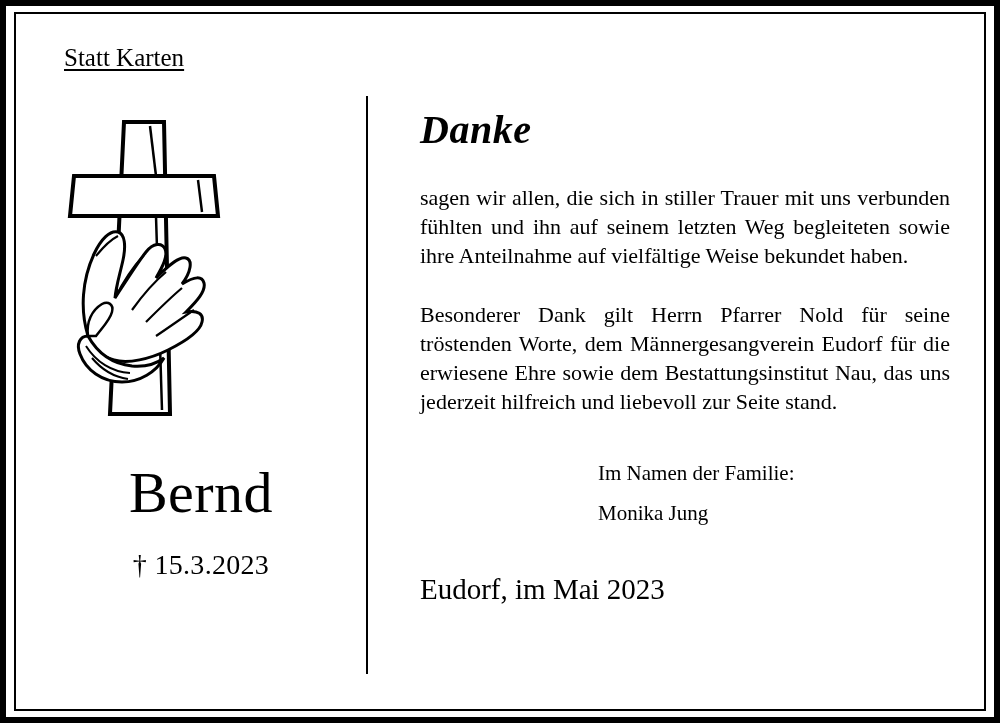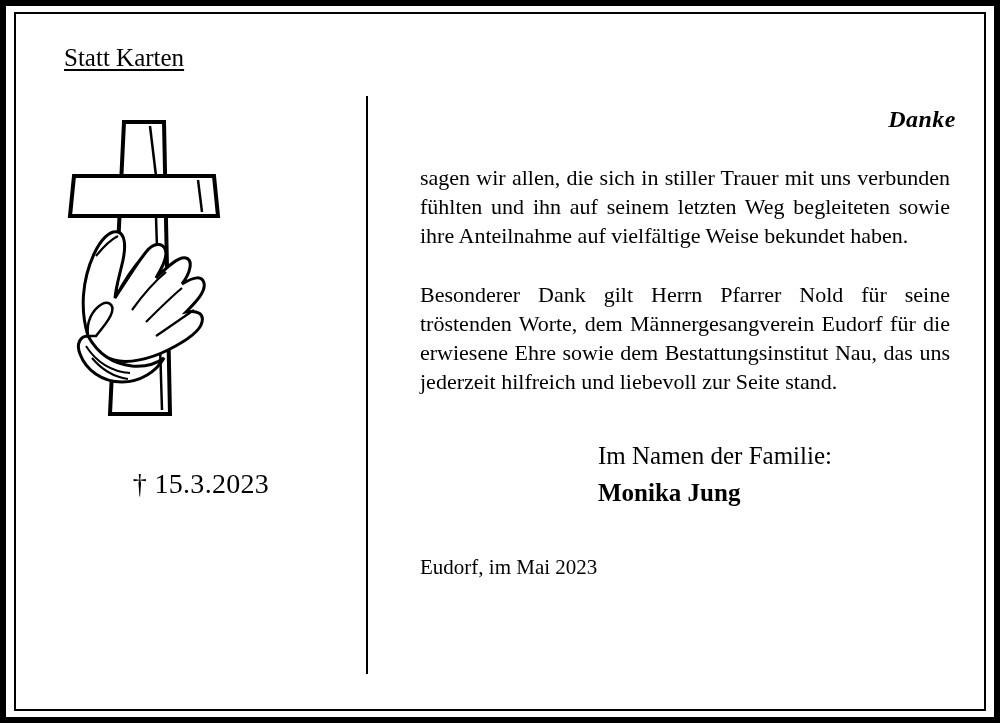--- a/index.html
+++ b/index.html
@@ -116,53 +116,52 @@
     display: block;
   }
   .death-date {
     text-align: center;
     font-size: 28px;
     margin-top: 24px;
     letter-spacing: 0.3px;
   }
 
   .danke-title {
-    font-size: 24px;
+    font-size: 40px;
     font-weight: bold;
     font-style: italic;
     margin: 10px 0 16px 0;
     letter-spacing: 0.5px;
-    text-align: right;
   }
 
   .para {
     font-size: 22px;
     line-height: 1.32;
     text-align: justify;
     text-justify: inter-word;
     margin-top: 30px;
     max-width: 530px;
   }
   .para.second {
   }
 
   .family-block {
     margin-top: 44px;
     padding-left: 178px;
-    font-size: 25px;
+    font-size: 21px;
     line-height: 1.3;
   }
   .family-name {
-    font-weight: bold;
-    margin-top: 4px;
+    font-weight: normal;
+    margin-top: 12px;
   }
 
   .place-date {
     margin-top: 46px;
-    font-size: 21px;
+    font-size: 29px;
   }
 </style>
 </head>
 <body>
 
 <div class="page">
 
   <div class="outer-frame"></div>
   <div class="inner-frame"></div>
 
@@ -214,20 +213,21 @@
                 <path d="M40,152 C50,164 62,171 76,173"></path>
               </g>
 
               <path d="M36,130 C34,116 40,104 50,98 C56,95 62,98 60,106
                        C58,114 50,122 44,130 Z" fill="#ffffff" stroke="#000000" stroke-width="2.5"></path>
             </g>
           </svg>
         </div>
 
         <div class="deceased-name">
+          <span>Bernd</span>
         </div>
 
         <div class="death-date">† 15.3.2023</div>
       </div>
 
       <div class="divider"></div>
 
       <div class="col-right">
 
         <div class="danke-title">Danke</div>

